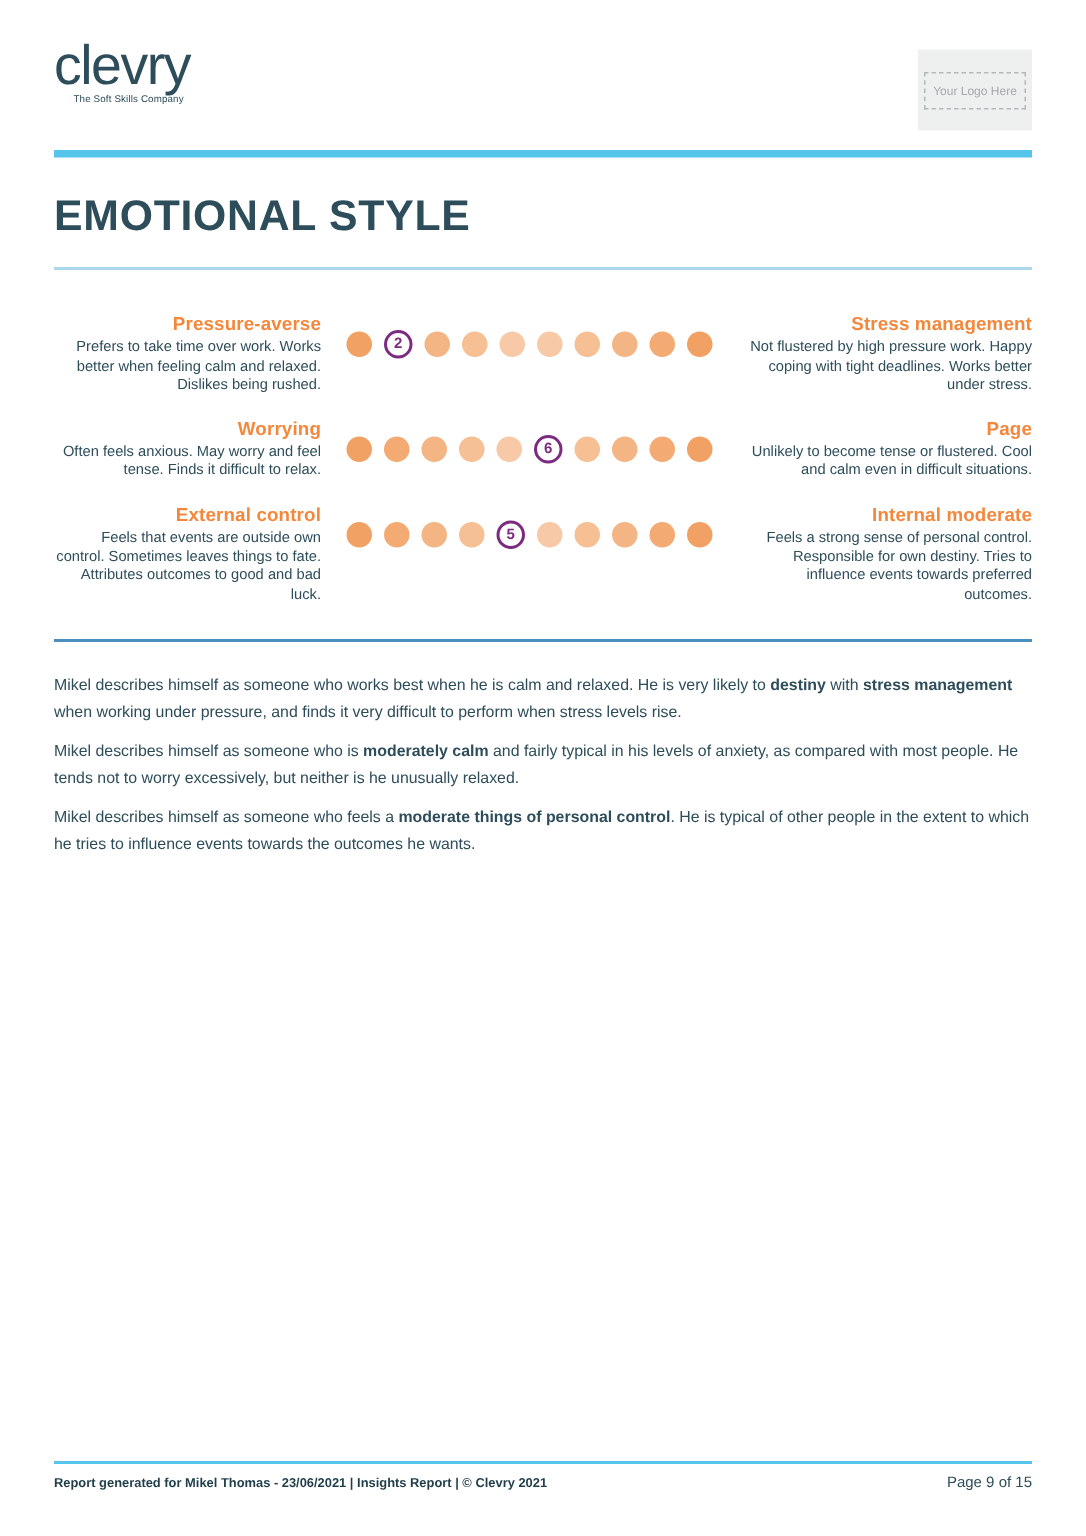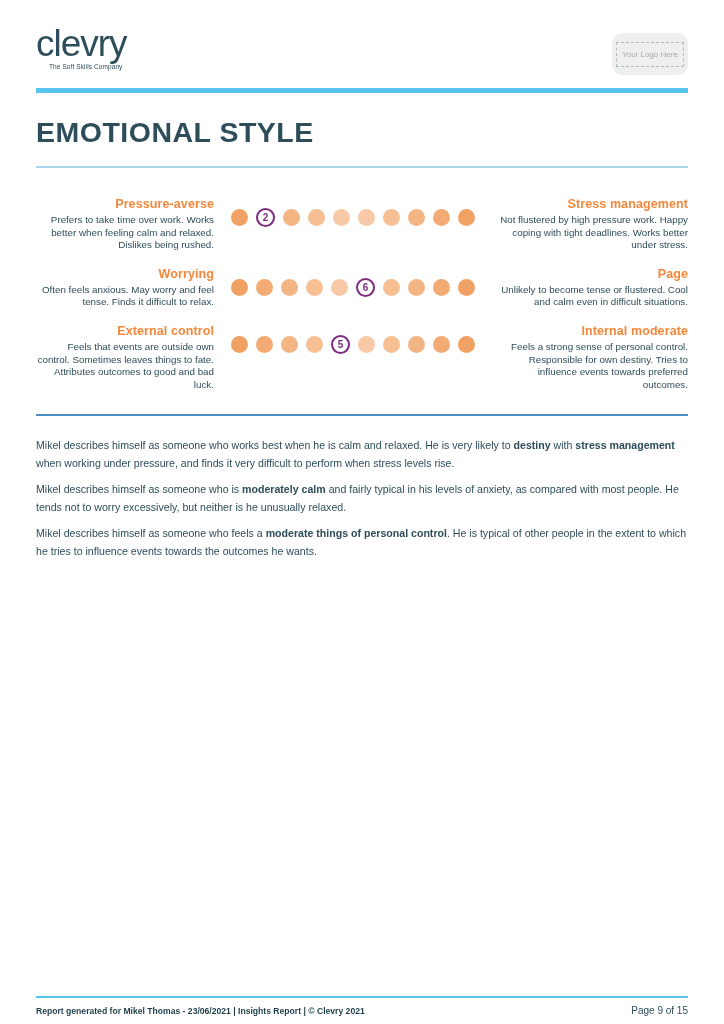--- a/index.html
+++ b/index.html
@@ -12,21 +12,21 @@
     font-family: "Liberation Sans", sans-serif;
     padding: 0 36px;
     overflow: hidden;
     color: var(--teal, #2e4d5a);
   }
 
   
   .header { display: flex; justify-content: space-between; align-items: flex-start; padding-top: 26px; }
   .logo-text { font-size: 37px; font-weight: 400; letter-spacing: -1px; line-height: 0.95; color: var(--teal); }
   .logo-tagline { font-size: 6.5px; color: var(--teal); margin-left: 13px; margin-top: 2px; letter-spacing: 0.1px; }
-  .logo-box { width: 76px; height: 42px; background: #eef0f0; display: flex; align-items: center; justify-content: center; margin-top: 7px; border-radius: 11px; }
+  .logo-box { width: 76px; height: 54px; background: #eef0f0; display: flex; align-items: center; justify-content: center; margin-top: 7px; }
   .logo-box-inner { border: 1px dashed #b3b8ba; color: #a4a9ab; font-size: 8px; padding: 7px 5px; white-space: nowrap; }
   .rule-thick { height: 5px; background: var(--sky); margin-top: 13px; }
 
   
   .page-title { margin: 23px 0 0; font-size: 28.5px; font-weight: 800; letter-spacing: 0.5px; color: var(--teal); }
   .rule-thin { height: 2px; background: #abd7eb; margin-top: 17px; }
 
   
   .scales { margin-top: 29px; text-align: right; }
   .scale-row { display: grid; grid-template-columns: 178px 1fr 196px; column-gap: 16px; margin-bottom: 15px; }
@@ -42,21 +42,21 @@
     display: flex; align-items: center; justify-content: center;
   }
 
   
   .divider { height: 2px; background: var(--steel); margin-top: 23px; }
   .paragraphs { margin-top: 21px; }
   .paragraphs p { margin: 0 0 9px; font-size: 10.6px; line-height: 17.5px; color: var(--teal); }
   .paragraphs .b { font-weight: 700; }
 
   
-  .footer { position: absolute; left: 36px; right: 36px; bottom: 8px; }
+  .footer { position: absolute; left: 36px; right: 36px; bottom: 30px; }
   .footer-rule { height: 2px; background: var(--sky); margin-bottom: 7px; }
   .footer-row { display: flex; justify-content: space-between; align-items: baseline; }
   .footer-left { font-size: 8.6px; font-weight: 700; color: #1f3e4a; }
   .footer-page { font-size: 10px; color: var(--teal); }
 </style>
 </head>
 <body>
 
 <div class="page" style="--teal: #2e4d5a; --orange: #f5873b; --purple: #7d2b80; --dot: #ee8a3d; --sky: #56c4eb; --steel: #4a8fbe;">
 

